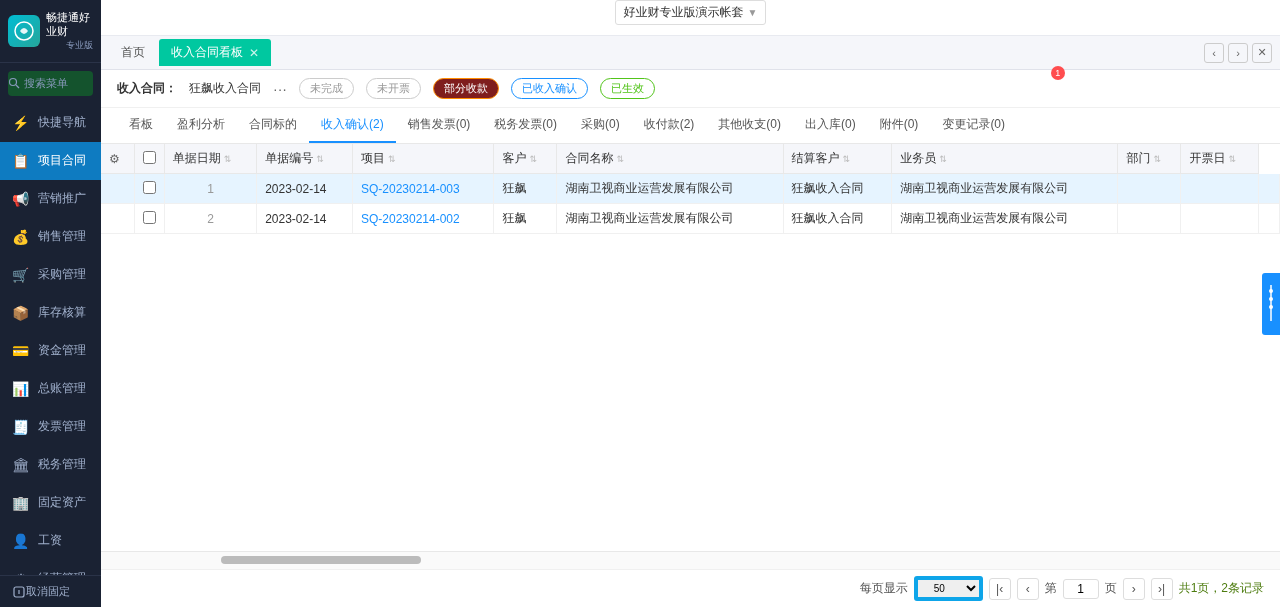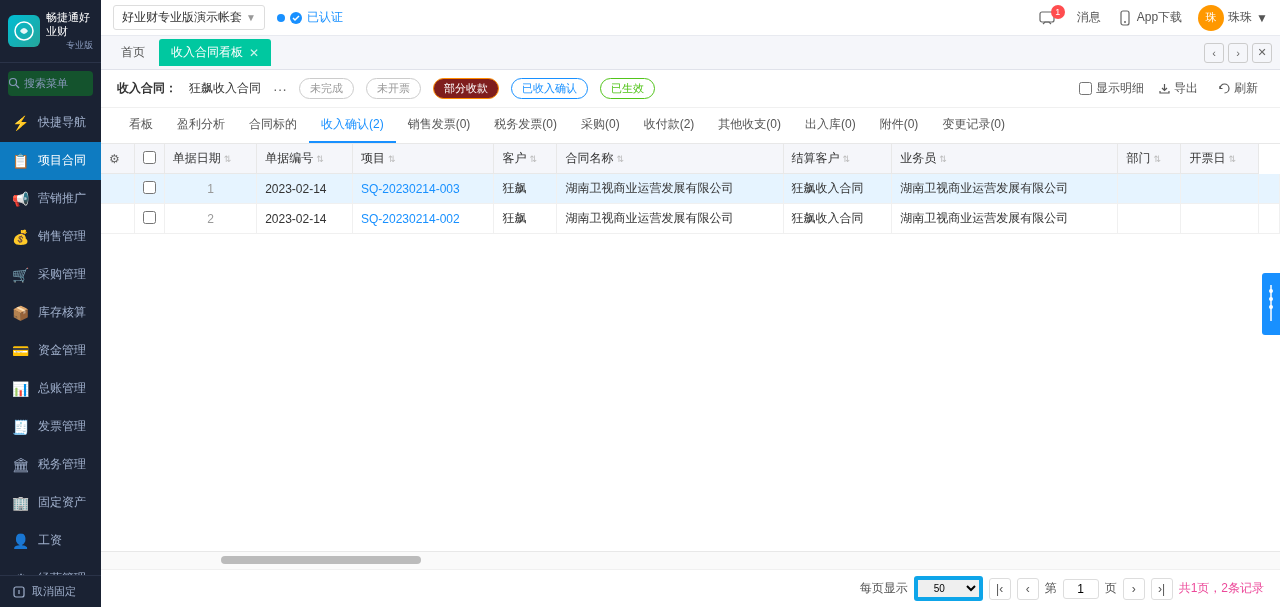--- a/index.html
+++ b/index.html
@@ -12,27 +12,27 @@
     .sidebar-logo-text { color: #fff; font-size: 11px; line-height: 1.3; }
     .sidebar-logo-sub { color: #8899bb; font-size: 9px; text-align: right; }
     .sidebar-search { margin: 8px; background: #14532d; border-radius: 4px; padding: 5px 0; display: flex; align-items: center; gap: 4px; cursor: pointer; }
     .sidebar-search span { color: #8899bb; font-size: 11px; }
     .sidebar-nav { flex: 1; overflow-y: auto; }
     .sidebar-nav::-webkit-scrollbar { width: 3px; }
     .sidebar-nav::-webkit-scrollbar-thumb { background: #2a3348; }
     .nav-item { display: flex; align-items: center; gap: 8px; padding: 10px 12px; cursor: pointer; color: #a0b0cc; font-size: 12px; transition: background 0.2s; }
     .nav-item.active { background: #0e7bc1; color: #fff; }
     .nav-icon { width: 18px; height: 18px; display: flex; align-items: center; justify-content: center; font-size: 14px; flex-shrink: 0; }
-    .sidebar-footer { padding: 8px 12px; border-top: 1px solid #2a3348; display: flex; align-items: center; gap: 6px; cursor: pointer; color: #a0b0cc; font-size: 11px; }
+    .sidebar-footer { padding: 8px 12px; border-top: 1px solid #2a3348; display: flex; align-items: center; cursor: pointer; color: #a0b0cc; font-size: 11px; }
 
     
     .main { flex: 1; display: flex; flex-direction: column; overflow: hidden; }
 
     
-    .topbar { background: #fff; height: 36px; display: flex; align-items: center; padding: 0 12px; border-bottom: 1px solid #e8eaf0; gap: 12px; }
+    .topbar { background: #fff; height: 36px; display: flex; align-items: center; padding: 0 12px; border-bottom: 1px solid #e8eaf0; gap: 12px; flex-direction: column; }
     .company-selector { display: flex; align-items: center; gap: 4px; border: 1px solid #ddd; border-radius: 3px; padding: 3px 8px; cursor: pointer; font-size: 12px; color: #333; }
     .company-selector .chevron { color: #999; font-size: 10px; }
     .verified-badge { display: flex; align-items: center; gap: 4px; color: #1890ff; font-size: 12px; }
     .verified-dot { width: 8px; height: 8px; background: #1890ff; border-radius: 50%; }
     .topbar-right { margin-left: auto; display: flex; align-items: center; gap: 16px; }
     .topbar-action { display: flex; align-items: center; gap: 4px; cursor: pointer; color: #555; font-size: 12px; }
     .notification-badge { background: #ff4d4f; color: white; border-radius: 50%; width: 14px; height: 14px; font-size: 9px; display: flex; align-items: center; justify-content: center; position: relative; top: -6px; left: -8px; }
     .avatar { width: 26px; height: 26px; background: #ff9800; border-radius: 50%; display: flex; align-items: center; justify-content: center; color: white; font-size: 11px; }
 
     
@@ -87,21 +87,21 @@
     
     .scroll-area { border-top: 1px solid #e8e8e8; padding: 4px 0; background: #fafafa; overflow-x: auto; height: 18px; }
     .scroll-thumb { width: 200px; height: 8px; background: #bbb; border-radius: 4px; margin-left: 120px; }
 
     
     .pagination { display: flex; align-items: center; justify-content: flex-end; padding: 6px 16px; background: #fff; border-top: 1px solid #f0f0f0; gap: 6px; font-size: 12px; }
     .page-label { color: #555; }
     .page-select { border: 4px solid #0ea5e9; border-radius: 3px; padding: 2px 12px; font-size: 10px; }
     .page-btn { border: 1px solid #ddd; border-radius: 3px; width: 22px; height: 22px; display: flex; align-items: center; justify-content: center; cursor: pointer; background: #fff; color: #555; font-size: 12px; }
     .page-input { border: 1px solid #ddd; border-radius: 3px; width: 36px; text-align: center; padding: 2px; font-size: 12px; }
-    .page-info { color: #ec4899; }
+    .page-info { color: #4d7c0f; }
   </style>
 </head>
 <body>
 
 <div class="sidebar">
   <div class="sidebar-logo">
     <div class="sidebar-logo-icon">
       <svg width="20" height="20" viewBox="0 0 20 20">
           <circle cx="10" cy="10" r="9" fill="none" stroke="white" stroke-width="1.5"></circle>
           <path d="M6 10 Q10 4 14 10 Q10 16 6 10Z" fill="white" opacity="0.9"></path>
@@ -244,40 +244,20 @@
 
     <div class="contract-header">
       <span class="contract-title">收入合同：</span>
       <span class="contract-name">狂飙收入合同</span>
       <span class="more-btn">···</span>
       <button class="status-btn status-incomplete">未完成</button>
       <button class="status-btn status-uninvoiced">未开票</button>
       <button class="status-btn status-partial">部分收款</button>
       <button class="status-btn status-confirmed">已收入确认</button>
       <button class="status-btn status-effective">已生效</button>
-      <div class="header-right">
-        <div class="show-details">
-          <input type="checkbox" style="">
-          <span>显示明细</span>
-        </div>
-        <div class="action-btn">
-          <svg width="13" height="13" viewBox="0 0 13 13">
-              <path d="M2 9 v2 h9 v-2" fill="none" stroke="#555" stroke-width="1.2"></path>
-              <path d="M6.5 2 v6 M4 6 l2.5 2.5 2.5-2.5" fill="none" stroke="#555" stroke-width="1.2"></path>
-            </svg>
-          <span>导出</span>
-        </div>
-        <div class="action-btn">
-          <svg width="13" height="13" viewBox="0 0 13 13">
-              <path d="M2 6.5 A4.5 4.5 0 1 1 6.5 11" fill="none" stroke="#555" stroke-width="1.2"></path>
-              <path d="M2 4 v2.5 h2.5" fill="none" stroke="#555" stroke-width="1.2"></path>
-            </svg>
-          <span>刷新</span>
-        </div>
-      </div>
     </div>
 
     <div class="sub-tabs">
       <div class="sub-tab">看板</div>
       <div class="sub-tab">盈利分析</div>
       <div class="sub-tab">合同标的</div>
       <div class="sub-tab active">收入确认(2)</div>
       <div class="sub-tab">销售发票(0)</div>
       <div class="sub-tab">税务发票(0)</div>
       <div class="sub-tab">采购(0)</div>

